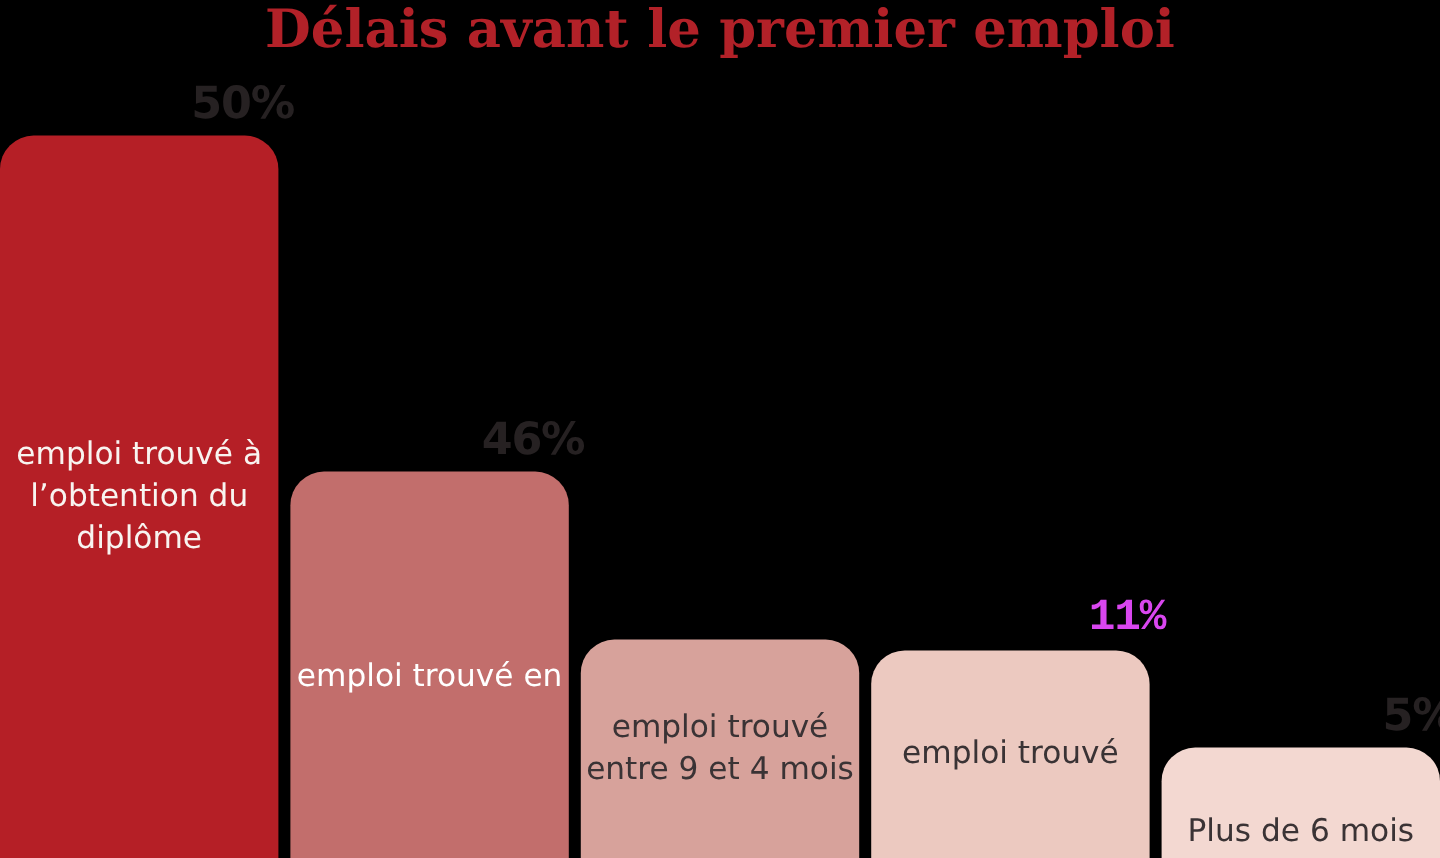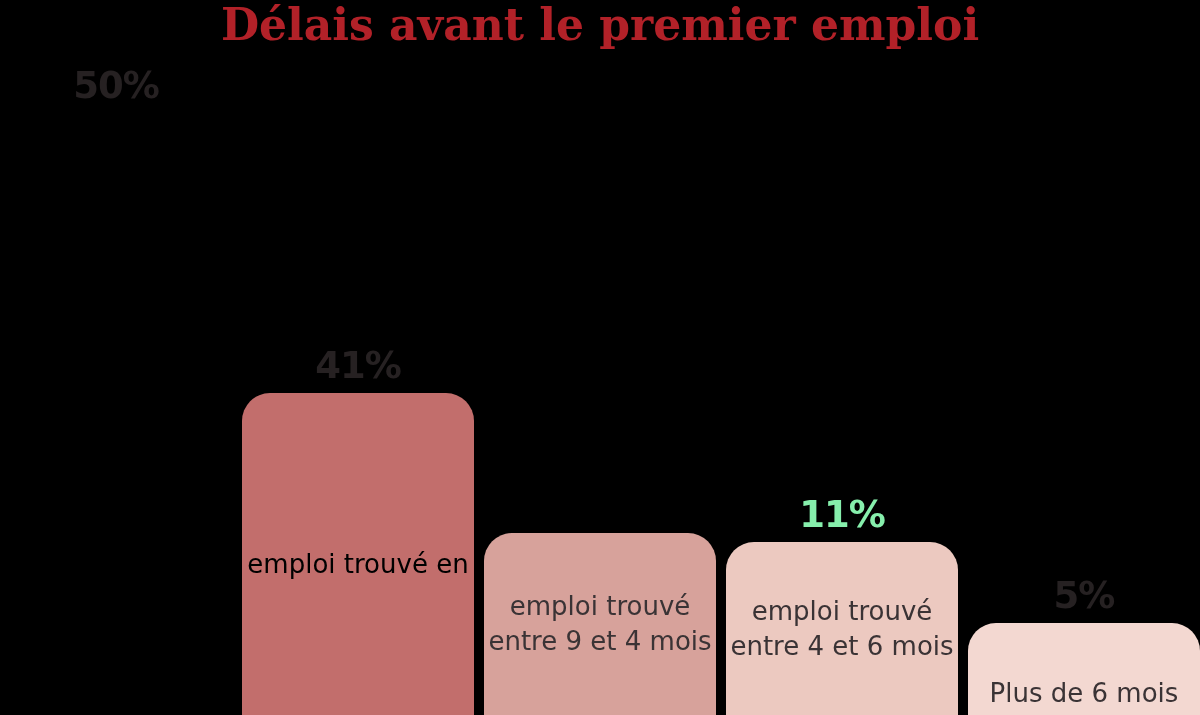--- a/index.html
+++ b/index.html
@@ -27,23 +27,23 @@
     top:0;bottom:0;
     width:232px;
   }
   .bar-group-1{left:0;}
   .bar-group-2{left:242px;}
   .bar-group-3{left:484px;}
   .bar-group-4{left:726px;}
   .bar-group-5{left:968px;}
   .pct{
     position:absolute;
-    left:0;
+    left:13px;
     width:232px;
-    text-align:center;
+    text-align:right;
     font-weight:bold;
     font-size:37px;
     letter-spacing:-1px;
   }
   .bar{
     position:absolute;
     bottom:0;left:0;
     width:232px;
     border-radius:28px 28px 0 0;
     display:flex;
@@ -58,46 +58,52 @@
   }
   .bar-label span{display:block;}
 </style>
 </head>
 <body style="background: rgb(0, 0, 0);">
 
 <h1 class="chart-title" style="color: rgb(178, 33, 40);">Délais avant le premier emploi</h1>
 
 <div class="bar-group bar-group-1">
   <div class="pct" style="bottom: 608px; color: rgb(38, 33, 34);">50%</div>
+  <div class="bar" style="height: 602px; background: rgb(181, 31, 38);">
+    <div class="bar-label" style="color: rgb(248, 244, 240);">
+      <span>emploi trouvé à</span>
+      <span>l’obtention du</span>
+      <span>diplôme</span>
+    </div>
+  </div>
 </div>
 
 <div class="bar-group bar-group-2">
-  <div class="pct" style="bottom: 328px; color: rgb(38, 33, 34);">41%</div>
+  <div class="pct" style="bottom: 328px; color: rgb(38, 33, 34);">46%</div>
   <div class="bar" style="height: 322px; background: rgb(194, 110, 108);">
-    <div class="bar-label" style="color: #000000; margin-top: 20px;">
+    <div class="bar-label" style="color: #ffffff; margin-top: 20px;">
       <span>emploi trouvé en</span>
     </div>
   </div>
 </div>
 
 <div class="bar-group bar-group-3">
   <div class="bar" style="height: 182px; background: rgb(215, 162, 155);">
     <div class="bar-label" style="color: rgb(58, 51, 53);">
       <span>emploi trouvé</span>
       <span>entre 9 et 4 mois</span>
     </div>
   </div>
 </div>
 
 <div class="bar-group bar-group-4">
-  <div class="pct" style="bottom: 179px; color: #86efac;">11%</div>
+  <div class="pct" style="bottom: 179px; color: #d946ef; font-family: Liberation Mono, monospace;">11%</div>
   <div class="bar" style="height: 173px; background: rgb(236, 201, 192);">
     <div class="bar-label" style="color: rgb(58, 51, 53);">
       <span>emploi trouvé</span>
-      <span>entre 4 et 6 mois</span>
     </div>
   </div>
 </div>
 
 <div class="bar-group bar-group-5">
   <div class="pct" style="bottom: 98px; color: rgb(38, 33, 34);">5%</div>
   <div class="bar" style="height: 92px; background: rgb(243, 216, 209);">
     <div class="bar-label" style="color: rgb(58, 51, 53); margin-top: 48px;">
       <span>Plus de 6 mois</span>
     </div>

